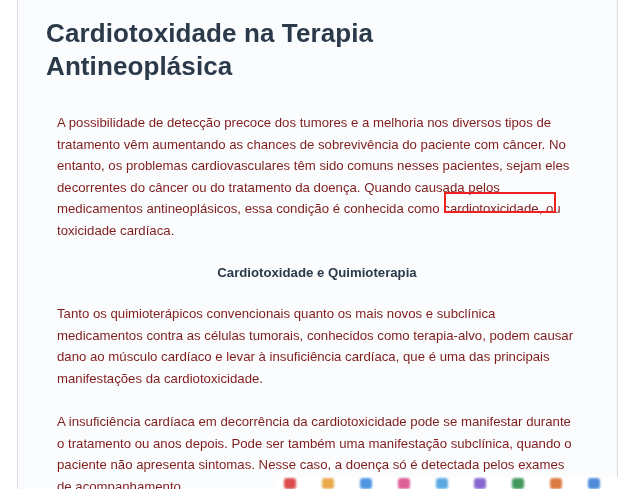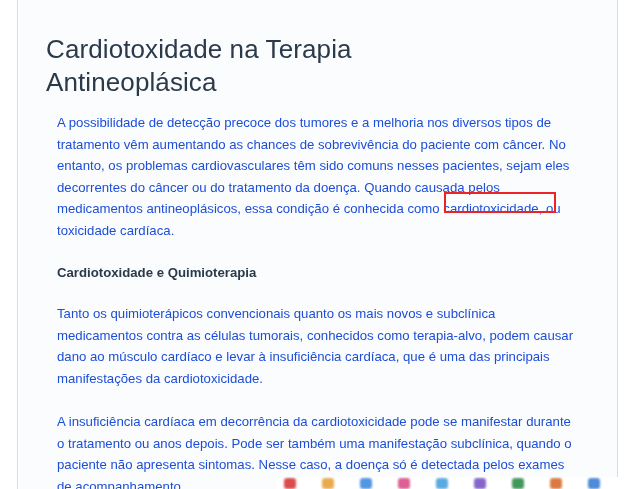--- a/index.html
+++ b/index.html
@@ -54,49 +54,50 @@
     height: 489px;
     background: #fbfcfd;
     box-sizing: border-box;
     overflow: hidden;
   }
 
   
   .title {
     position: absolute;
     left: 27px;
-    top: 16px;
+    top: 0;
     width: 420px;
     font-size: 26px;
     line-height: 33px;
-    font-weight: 400;
+    font-weight: 700;
     color: #2b3a4a;
     letter-spacing: 0.1px;
   }
 
   
   .body-wrap {
     position: absolute;
     left: 38px;
     top: 112px;
     width: 520px;
   }
   p.para {
     margin: 0 0 22px 0;
     font-size: 13.2px;
     line-height: 21.5px;
-    color: #1d4ed8;
+    color: #7f1d1d;
   }
   p.para:last-child { margin-bottom: 0; }
   .subhead {
     margin: 16px 0 20px 0;
     font-size: 13.2px;
     line-height: 20px;
     font-weight: bold;
     color: #2b3a4a;
+    text-align: center;
   }
 
   
   .highlight-box {
     position: absolute;
     left: 425px;
     top: 192px;
     width: 112px;
     height: 21px;
     border: 2px solid #ee2222;

